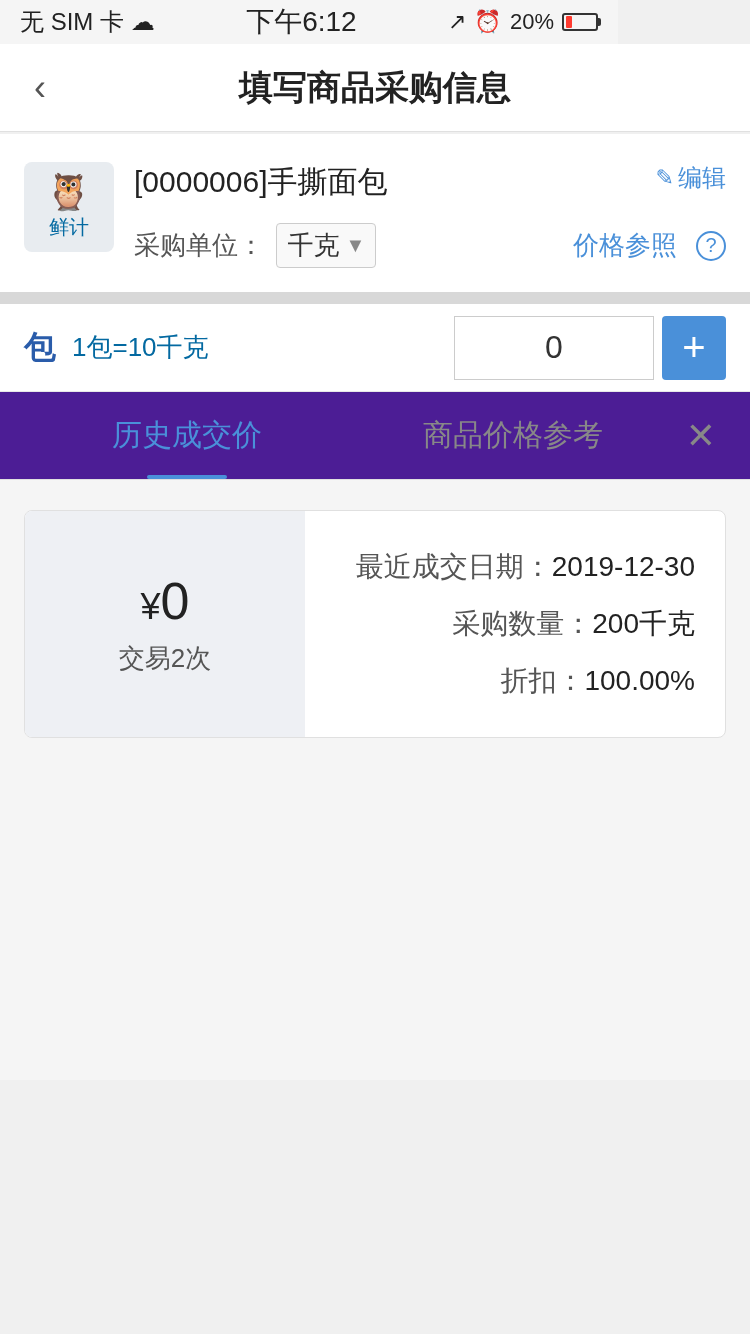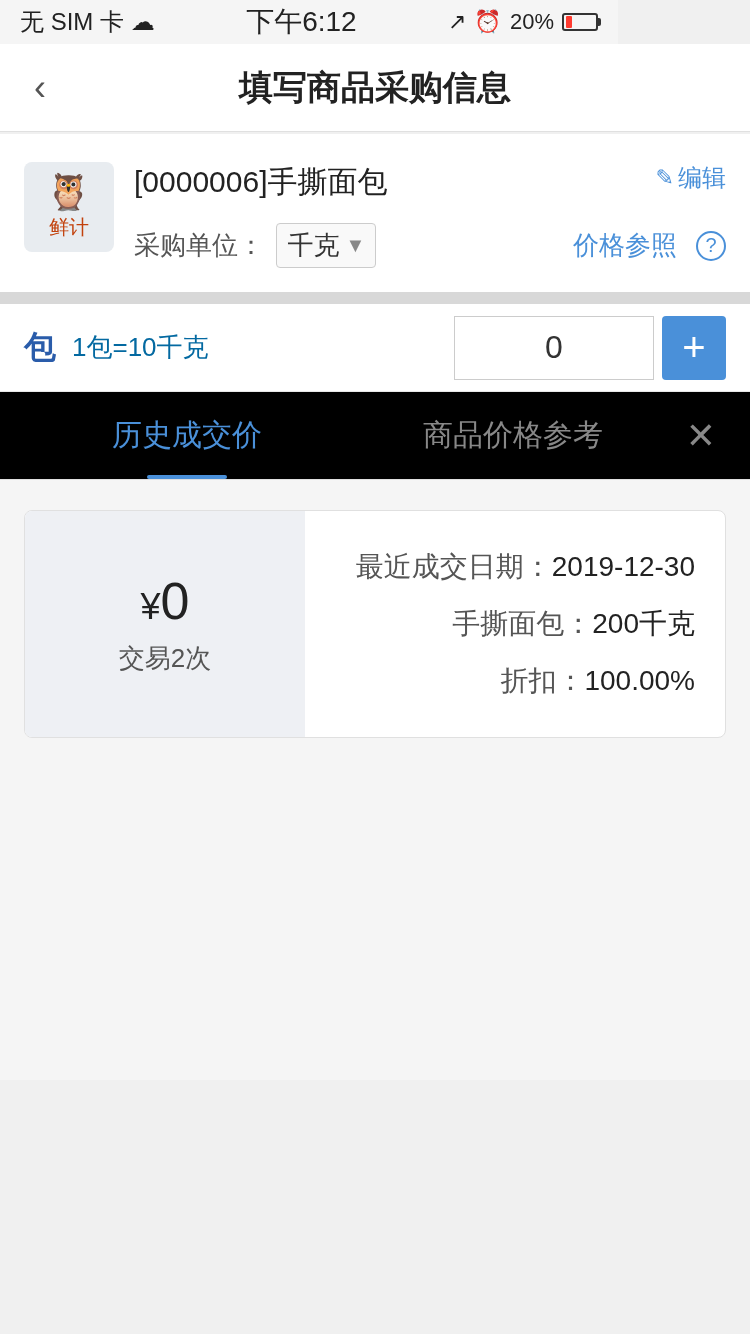--- a/index.html
+++ b/index.html
@@ -86,21 +86,21 @@
       flex-shrink: 0;
       flex-direction: column;
     }
     .owl-icon {
       font-size: 36px;
       color: #8899aa;
       line-height: 1;
     }
     .owl-text {
       font-size: 20px;
-      color: #c2410c;
+      color: #0369a1;
       margin-top: 4px;
     }
     .product-info {
       flex: 1;
     }
     .product-top-row {
       display: flex;
       justify-content: space-between;
       align-items: flex-start;
       margin-bottom: 20px;
@@ -206,21 +206,21 @@
       display: flex;
       align-items: center;
       justify-content: center;
       border-radius: 4px;
       cursor: pointer;
       margin-left: 8px;
     }
 
     
     .tabs-section {
-      background: #000000;
+      background: #4c1d95;
       border-bottom: 1px solid #e0e0e0;
       display: flex;
       align-items: center;
       padding: 0 24px;
       height: 88px;
       position: relative;
     }
     .tab-item {
       flex: 1;
       display: flex;
@@ -396,20 +396,20 @@
       <div>
         <span class="price-currency">¥</span><span class="price-big">0</span>
       </div>
       <div class="trade-count">交易2次</div>
     </div>
     <div class="card-right">
       <div class="card-detail-row">
         <span class="detail-label">最近成交日期：</span><span class="detail-value">2019-12-30</span>
       </div>
       <div class="card-detail-row">
-        <span class="detail-label">手撕面包：</span><span class="detail-value">200千克</span>
+        <span class="detail-label">采购数量：</span><span class="detail-value">200千克</span>
       </div>
       <div class="card-detail-row">
         <span class="detail-label">折扣：</span><span class="detail-value">100.00%</span>
       </div>
     </div>
   </div>
 </div>
 
 </body></html>

